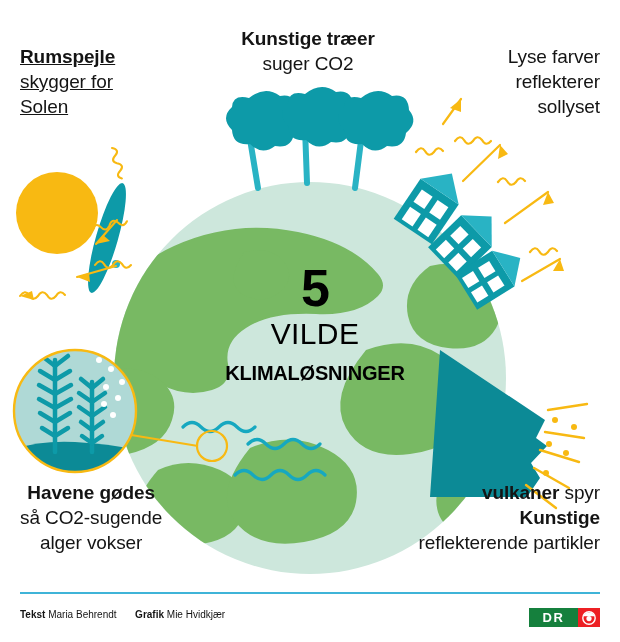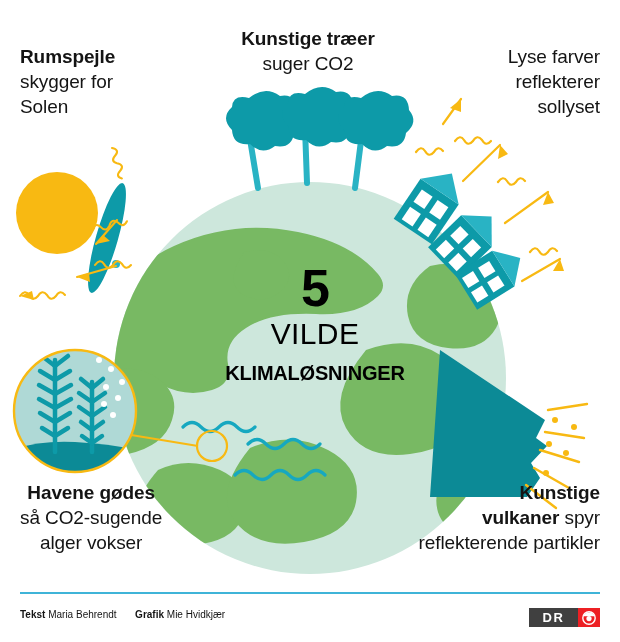--- a/index.html
+++ b/index.html
@@ -39,21 +39,21 @@
     font-size: 19px;
     line-height: 25px;
     color: #141414;
     letter-spacing: -0.1px;
   }
   .callout b {
     font-weight: bold;
   }
   .callout .ln { display: block; white-space: nowrap; }
 
-  #callout-mirrors  { left: 20px;  top: 44px;  text-align: left; }
+  #callout-mirrors  { left: 20px;  top: 44px;  text-align: left; text-decoration: underline; }
   #callout-trees    { left: 222px; top: 26px;  text-align: center; width: 172px; }
   #callout-colors   { left: 400px; top: 44px;  text-align: right; width: 200px; }
   #callout-ocean    { left: 20px;  top: 480px; text-align: center; }
   #callout-volcano  { left: 355px; top: 480px; text-align: right; width: 245px; }
 
   
   #center-title {
     position: absolute;
     left: 150px;
     top: 262px;
@@ -116,21 +116,21 @@
     position: absolute;
     left: 529px;
     top: 608px;
     width: 71px;
     height: 19px;
     display: flex;
   }
   #dr-logo .dr-black {
     width: 49px;
     height: 19px;
-    background: #404040;
+    background: #15803d;
     color: #ffffff;
     font-size: 13px;
     font-weight: bold;
     letter-spacing: 1.5px;
     display: flex;
     align-items: center;
     justify-content: center;
   }
   #dr-logo .dr-red {
     width: 22px;
@@ -373,22 +373,22 @@
     <span class="ln">sollyset</span>
   </div>
 
   <div class="callout" id="callout-ocean">
     <span class="ln" style="font-weight:bold;">Havene gødes</span>
     <span class="ln">så CO2-sugende</span>
     <span class="ln">alger vokser</span>
   </div>
 
   <div class="callout" id="callout-volcano">
+    <span class="ln"><b>vulkaner</b><span> spyr</span></span>
     <span class="ln" style="font-weight:bold;">Kunstige</span>
-    <span class="ln"><b>vulkaner</b><span> spyr</span></span>
     <span class="ln">reflekterende partikler</span>
   </div>
 
   <div id="center-title">
     <span class="big">5</span>
     <span class="mid">VILDE</span>
     <span class="small">KLIMALØSNINGER</span>
   </div>
 
   <div id="footer">

